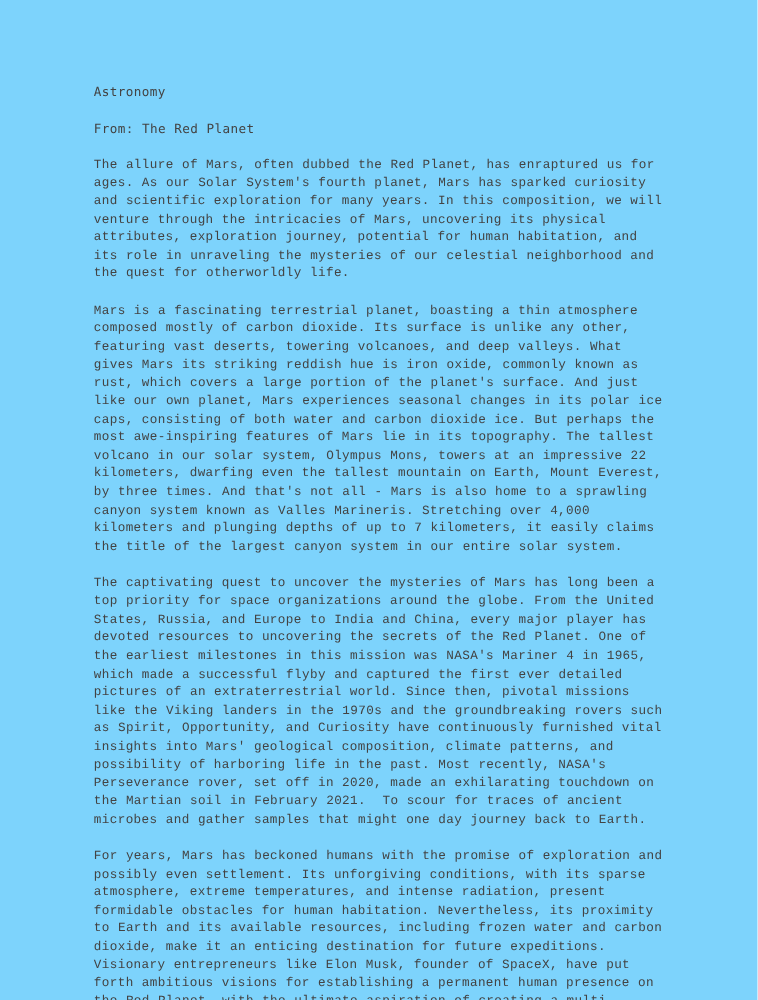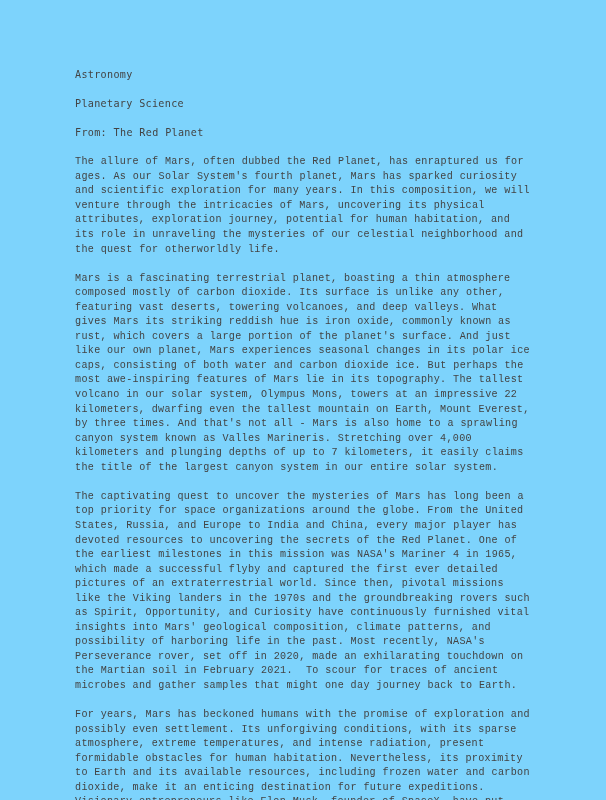--- a/index.html
+++ b/index.html
@@ -48,21 +48,20 @@
     margin-bottom: 0;
   }
 </style>
 </head>
 <body>
 
 <div id="page">
 
   <div class="doc-line meta-line">Astronomy</div>
 
-  <div class="doc-line meta-line">Planetary Science</div>
 
   <div class="doc-line title-line">From: The Red Planet</div>
 
   <p class="doc-para">The allure of Mars, often dubbed the Red Planet, has enraptured us for ages. As our Solar System's fourth planet, Mars has sparked curiosity and scientific exploration for many years. In this composition, we will venture through the intricacies of Mars, uncovering its physical attributes, exploration journey, potential for human habitation, and its role in unraveling the mysteries of our celestial neighborhood and the quest for otherworldly life.</p>
 
   <p class="doc-para">Mars is a fascinating terrestrial planet, boasting a thin atmosphere composed mostly of carbon dioxide. Its surface is unlike any other, featuring vast deserts, towering volcanoes, and deep valleys. What gives Mars its striking reddish hue is iron oxide, commonly known as rust, which covers a large portion of the planet's surface. And just like our own planet, Mars experiences seasonal changes in its polar ice caps, consisting of both water and carbon dioxide ice. But perhaps the most awe-inspiring features of Mars lie in its topography. The tallest volcano in our solar system, Olympus Mons, towers at an impressive 22 kilometers, dwarfing even the tallest mountain on Earth, Mount Everest, by three times. And that's not all - Mars is also home to a sprawling canyon system known as Valles Marineris. Stretching over 4,000 kilometers and plunging depths of up to 7 kilometers, it easily claims the title of the largest canyon system in our entire solar system.</p>
 
   <p class="doc-para">The captivating quest to uncover the mysteries of Mars has long been a top priority for space organizations around the globe. From the United States, Russia, and Europe to India and China, every major player has devoted resources to uncovering the secrets of the Red Planet. One of the earliest milestones in this mission was NASA's Mariner 4 in 1965, which made a successful flyby and captured the first ever detailed pictures of an extraterrestrial world. Since then, pivotal missions like the Viking landers in the 1970s and the groundbreaking rovers such as Spirit, Opportunity, and Curiosity have continuously furnished vital insights into Mars' geological composition, climate patterns, and possibility of harboring life in the past. Most recently, NASA's Perseverance rover, set off in 2020, made an exhilarating touchdown on the Martian soil in February 2021.  To scour for traces of ancient microbes and gather samples that might one day journey back to Earth.</p>
 
   <p class="doc-para">For years, Mars has beckoned humans with the promise of exploration and possibly even settlement. Its unforgiving conditions, with its sparse atmosphere, extreme temperatures, and intense radiation, present formidable obstacles for human habitation. Nevertheless, its proximity to Earth and its available resources, including frozen water and carbon dioxide, make it an enticing destination for future expeditions. Visionary entrepreneurs like Elon Musk, founder of SpaceX, have put forth ambitious visions for establishing a permanent human presence on the Red Planet, with the ultimate aspiration of creating a multi-planetary civilization. The possibility of transforming Mars into a more hospitable</p>

